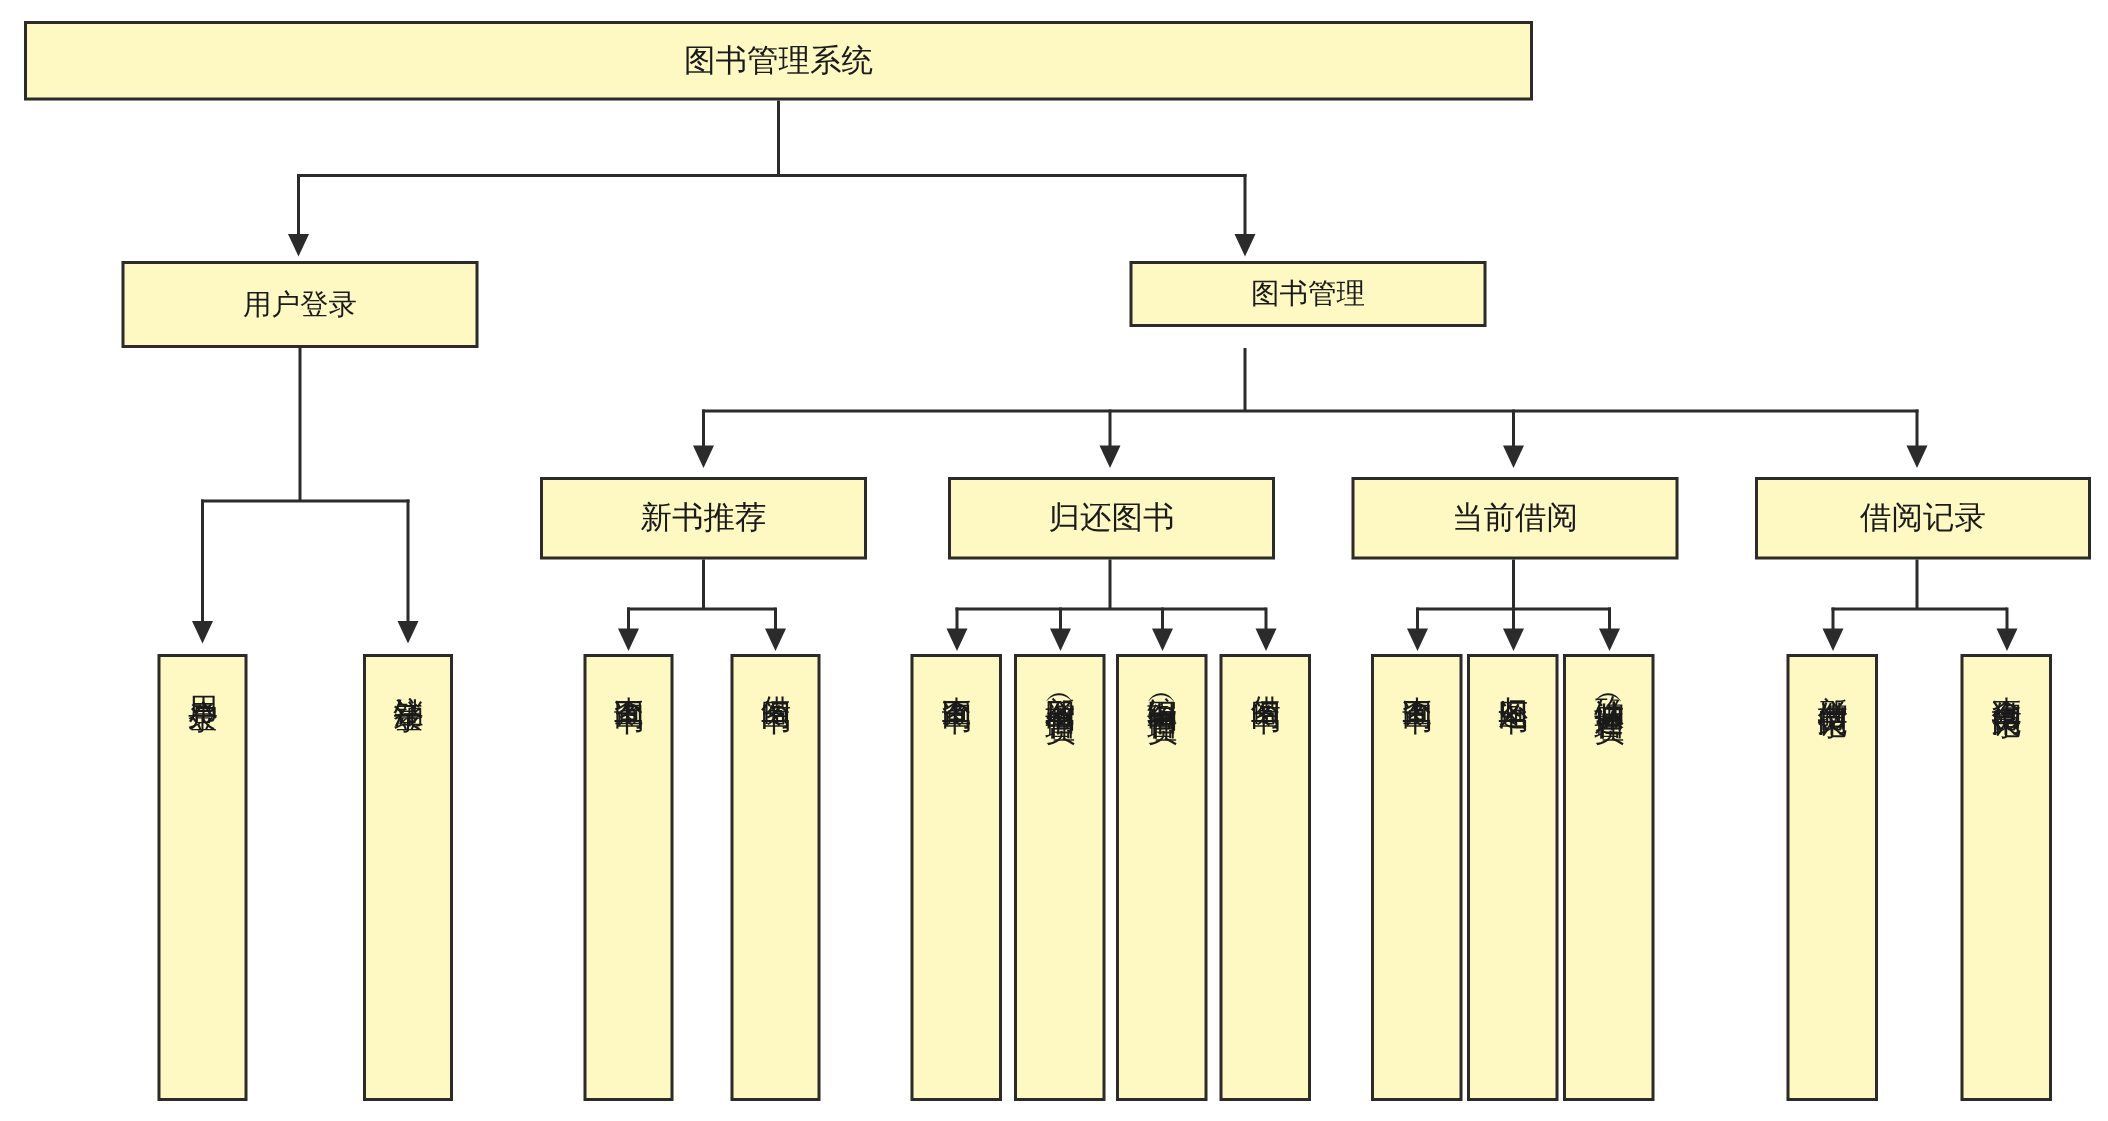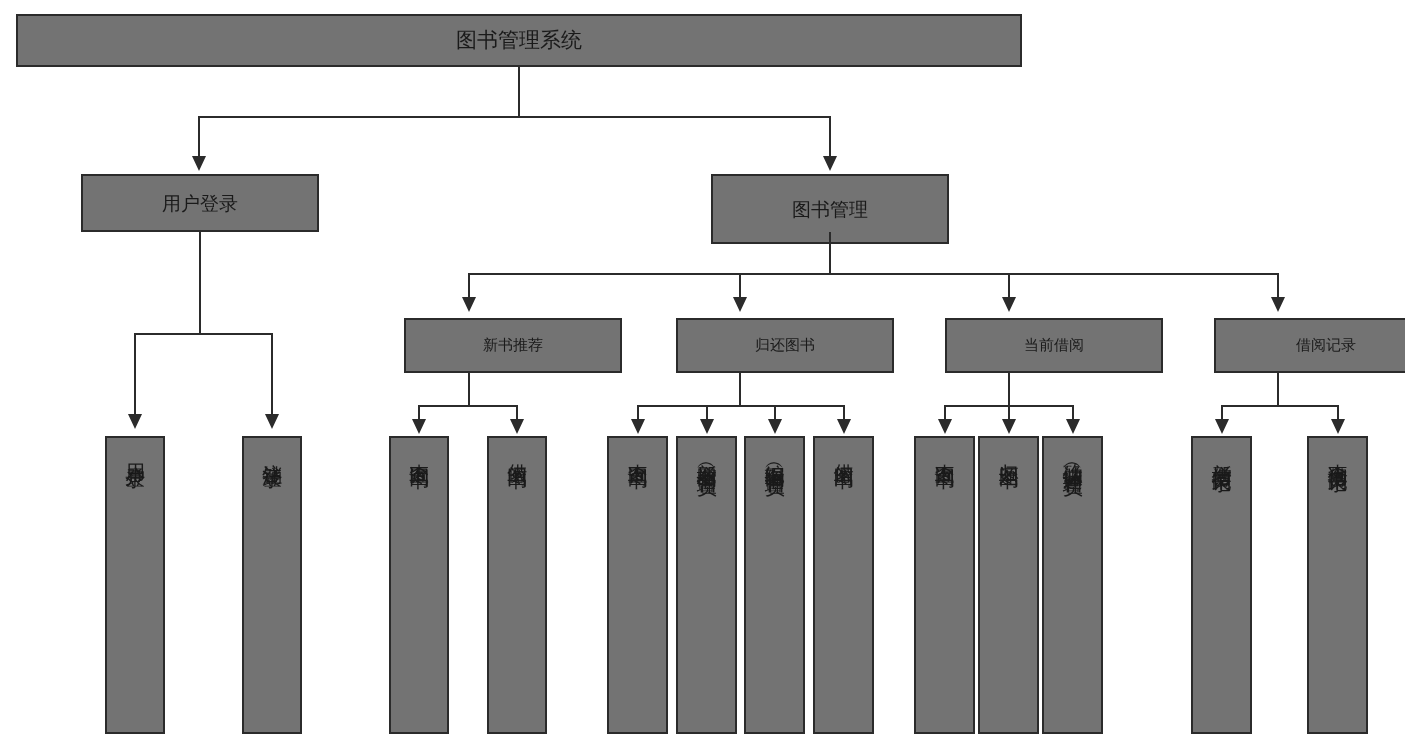--- a/index.html
+++ b/index.html
@@ -15,37 +15,36 @@
     position: relative;
     width: 1405px;
     height: 747px;
     background: #ffffff;
     overflow: hidden;
   }
   
   .node {
     position: absolute;
     box-sizing: border-box;
-    background: #737373;
+    background: #fef9c3;
     border: 2px solid #2b2b2b;
     display: flex;
     align-items: center;
     justify-content: center;
     color: #1a1a1a;
     line-height: 1.18;
   }
   .node.lvl0 {
     font-size: 21px;
   }
   .node.lvl1 {
     font-size: 19px;
   }
   .node.lvl2 {
-    font-size: 15px;
-    margin-left: 44px;
+    font-size: 21px;
   }
   
   .node.leaf {
     font-size: 20px;
     align-items: flex-start;
     justify-content: center;
     padding-top: 10px;
   }
   .vlabel {
     writing-mode: vertical-rl;
@@ -91,21 +90,21 @@
   <div class="vline" style="left:518px; top:67px; width:2px; height:50px;"></div>
   <div class="hline" style="left:198px; top:116px; width:633px; height:2px;"></div>
   <div class="vline" style="left:198px; top:116px; width:2px; height:42px;"></div>
   <div class="arrow" style="left:192px; top:156px;"></div>
   <div class="vline" style="left:829px; top:116px; width:2px; height:42px;"></div>
   <div class="arrow" style="left:823px; top:156px;"></div>
 
   <div class="node lvl1" style="left:81px; top:174px; width:238px; height:58px;">
     <span>用户登录</span>
   </div>
-  <div class="node lvl1" style="left:711px; top:174px; width:238px; height:70px;">
+  <div class="node lvl1" style="left:753px; top:174px; width:238px; height:44px;">
     <span>图书管理</span>
   </div>
 
   <div class="vline" style="left:199px; top:232px; width:2px; height:102px;"></div>
   <div class="hline" style="left:134px; top:333px; width:139px; height:2px;"></div>
   <div class="vline" style="left:134px; top:333px; width:2px; height:83px;"></div>
   <div class="arrow" style="left:128px; top:414px;"></div>
   <div class="vline" style="left:271px; top:333px; width:2px; height:83px;"></div>
   <div class="arrow" style="left:265px; top:414px;"></div>
 

